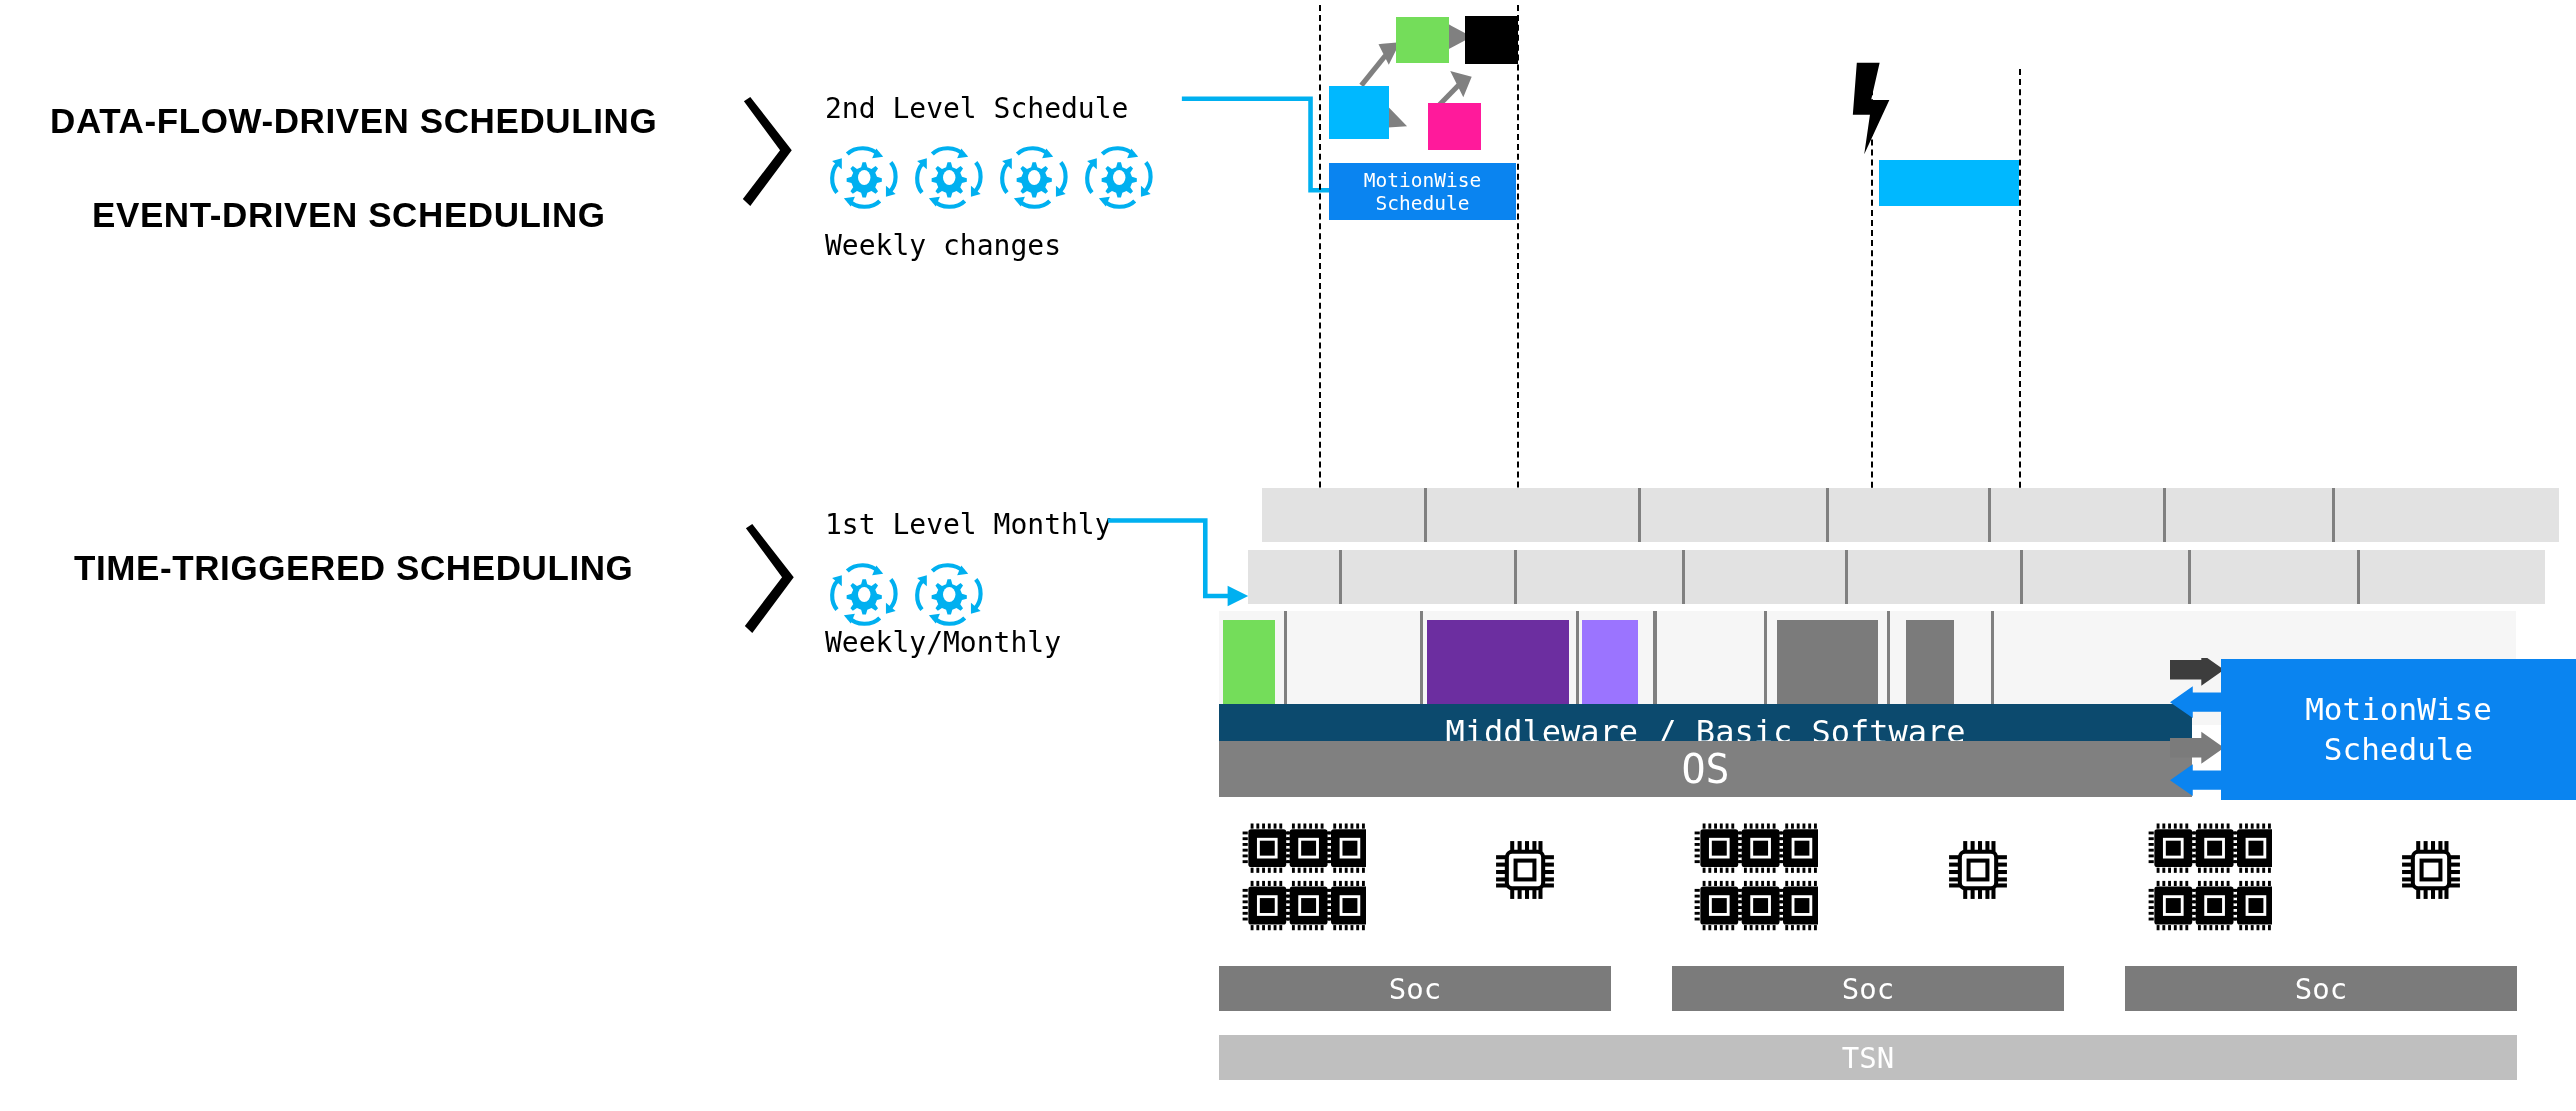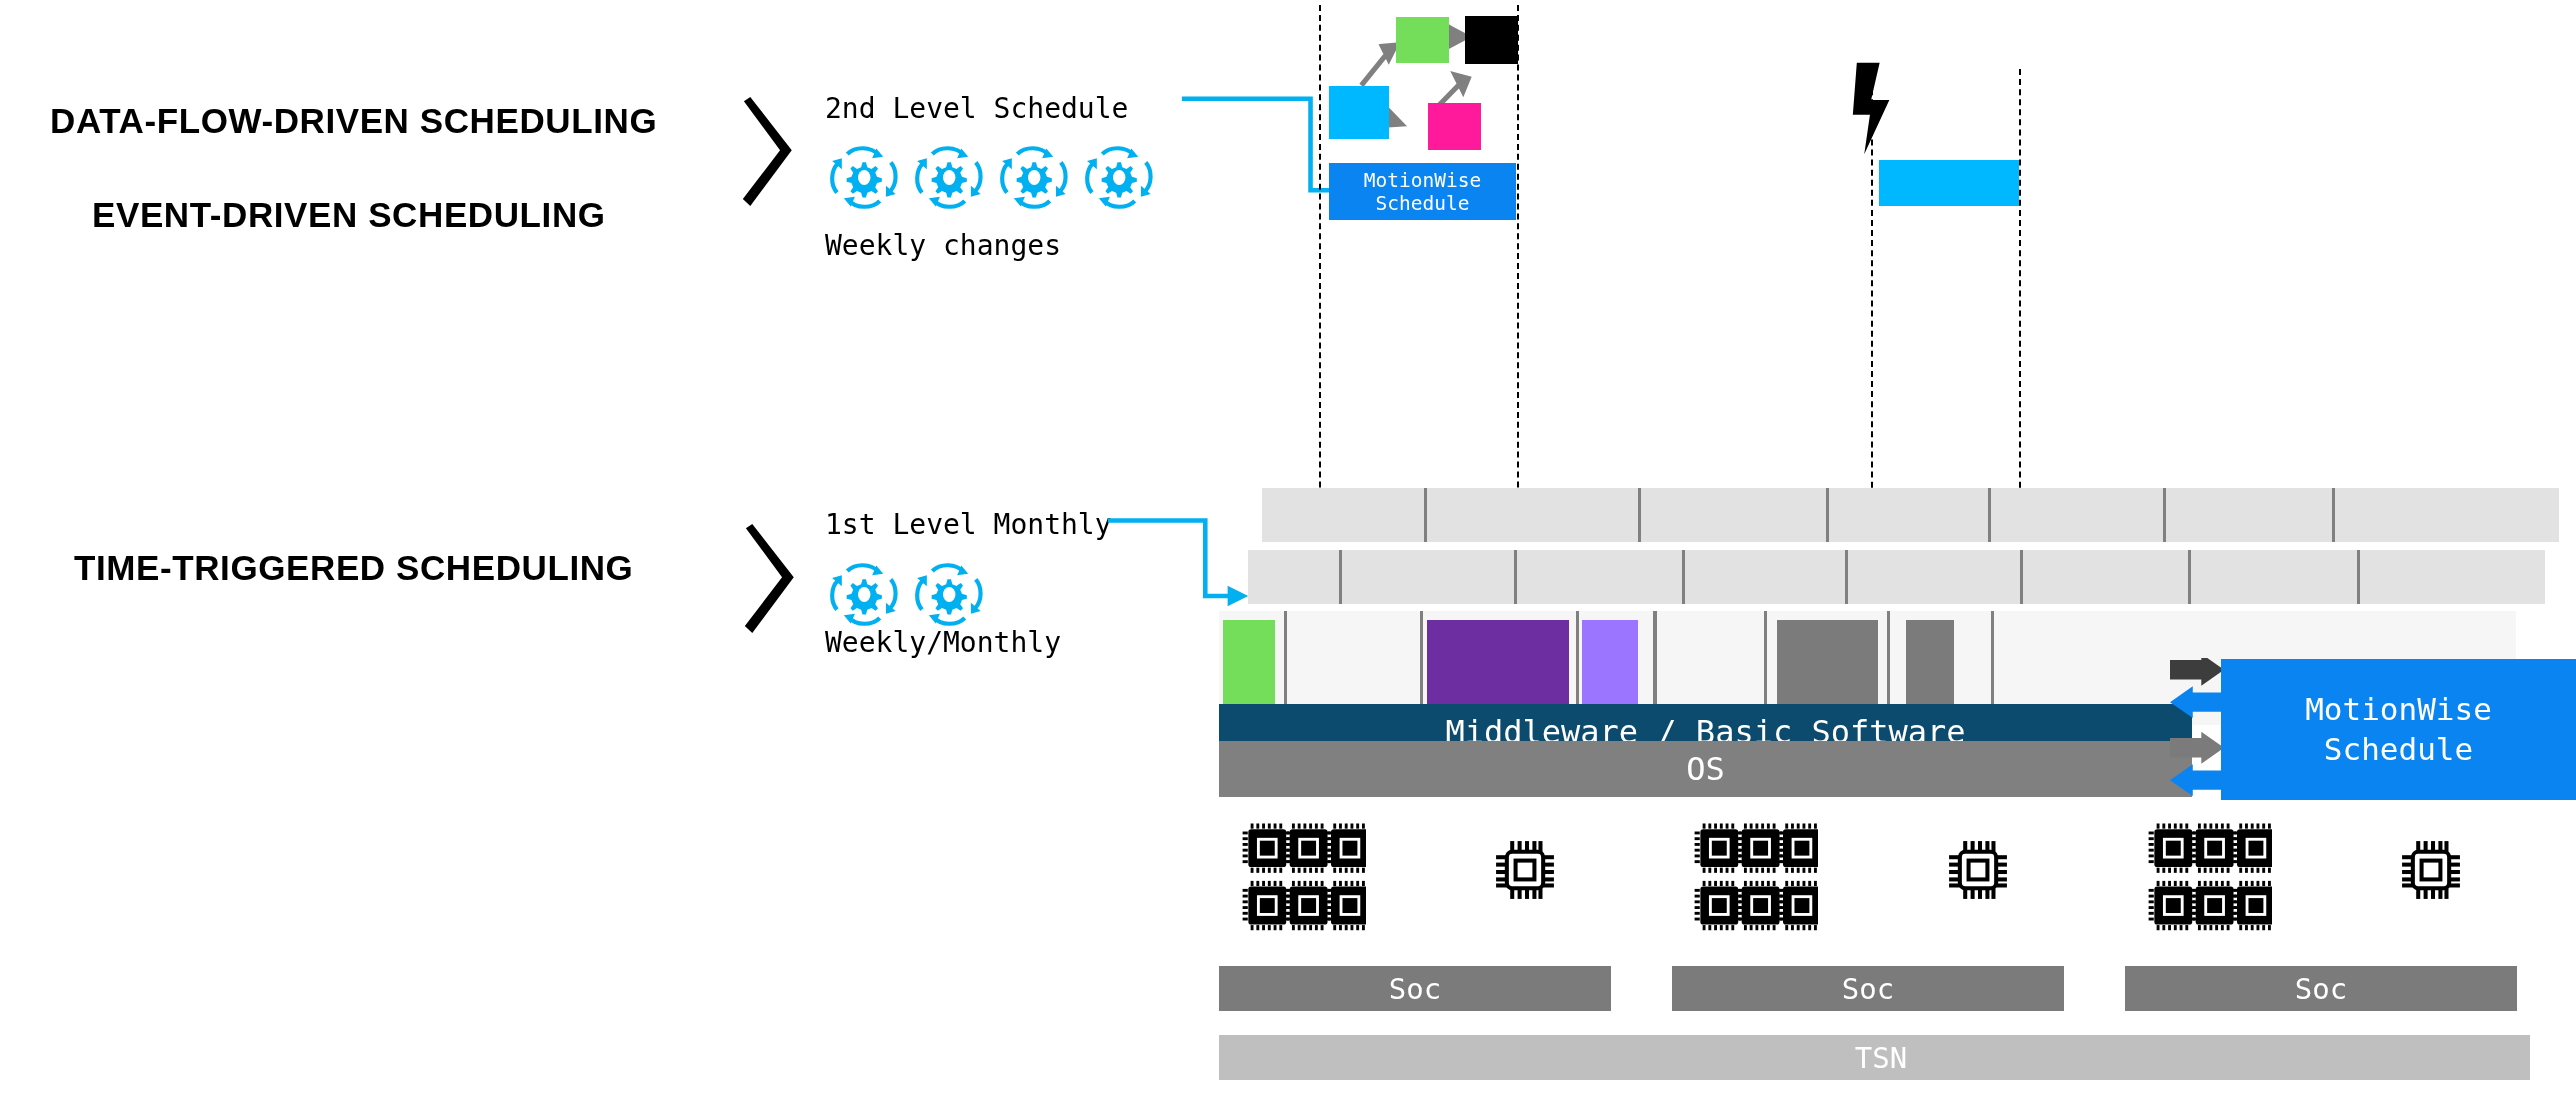--- a/index.html
+++ b/index.html
@@ -56,21 +56,21 @@
   .tslot{position:absolute;}
 
   
   .barlabel{
     color:#ffffff;text-align:center;
     font-family:"DejaVu Sans Mono","Liberation Mono",monospace;
     display:flex;align-items:center;justify-content:center;
     white-space:nowrap;
   }
   .mid-bar{background:#0c4a6e;font-size:32px;margin-top:40px;}
-  .os-bar{background:#808080;font-size:32px;}
+  .os-bar{background:#808080;font-size:40px;}
   .soc-bar{background:#7b7b7b;font-size:29px;}
   .tsn-bar{background:#bfbfbf;font-size:29px;}
 
   
   .mw-right{
     background:#0a84f0;color:#fff;
     font-family:"DejaVu Sans Mono","Liberation Mono",monospace;
     font-size:31px;line-height:1.28;text-align:center;
     display:flex;flex-direction:column;justify-content:center;align-items:center;
   }
@@ -925,14 +925,14 @@
       <line x1="82" y1="58" x2="98" y2="58"></line>
       <line x1="82" y1="69" x2="98" y2="69"></line>
       <line x1="82" y1="78" x2="98" y2="78"></line>
   </g>
 </svg>
 
 <div class="abs barlabel soc-bar" style="left:1219px;top:966px;width:392px;height:45px;">Soc</div>
 <div class="abs barlabel soc-bar" style="left:1672px;top:966px;width:392px;height:45px;">Soc</div>
 <div class="abs barlabel soc-bar" style="left:2125px;top:966px;width:392px;height:45px;">Soc</div>
 
-<div class="abs barlabel tsn-bar" style="left:1219px;top:1035px;width:1298px;height:45px;padding-left:13px;">TSN</div>
+<div class="abs barlabel tsn-bar" style="left:1219px;top:1035px;width:1298px;height:45px;">TSN</div>
 
 
 </body></html>

